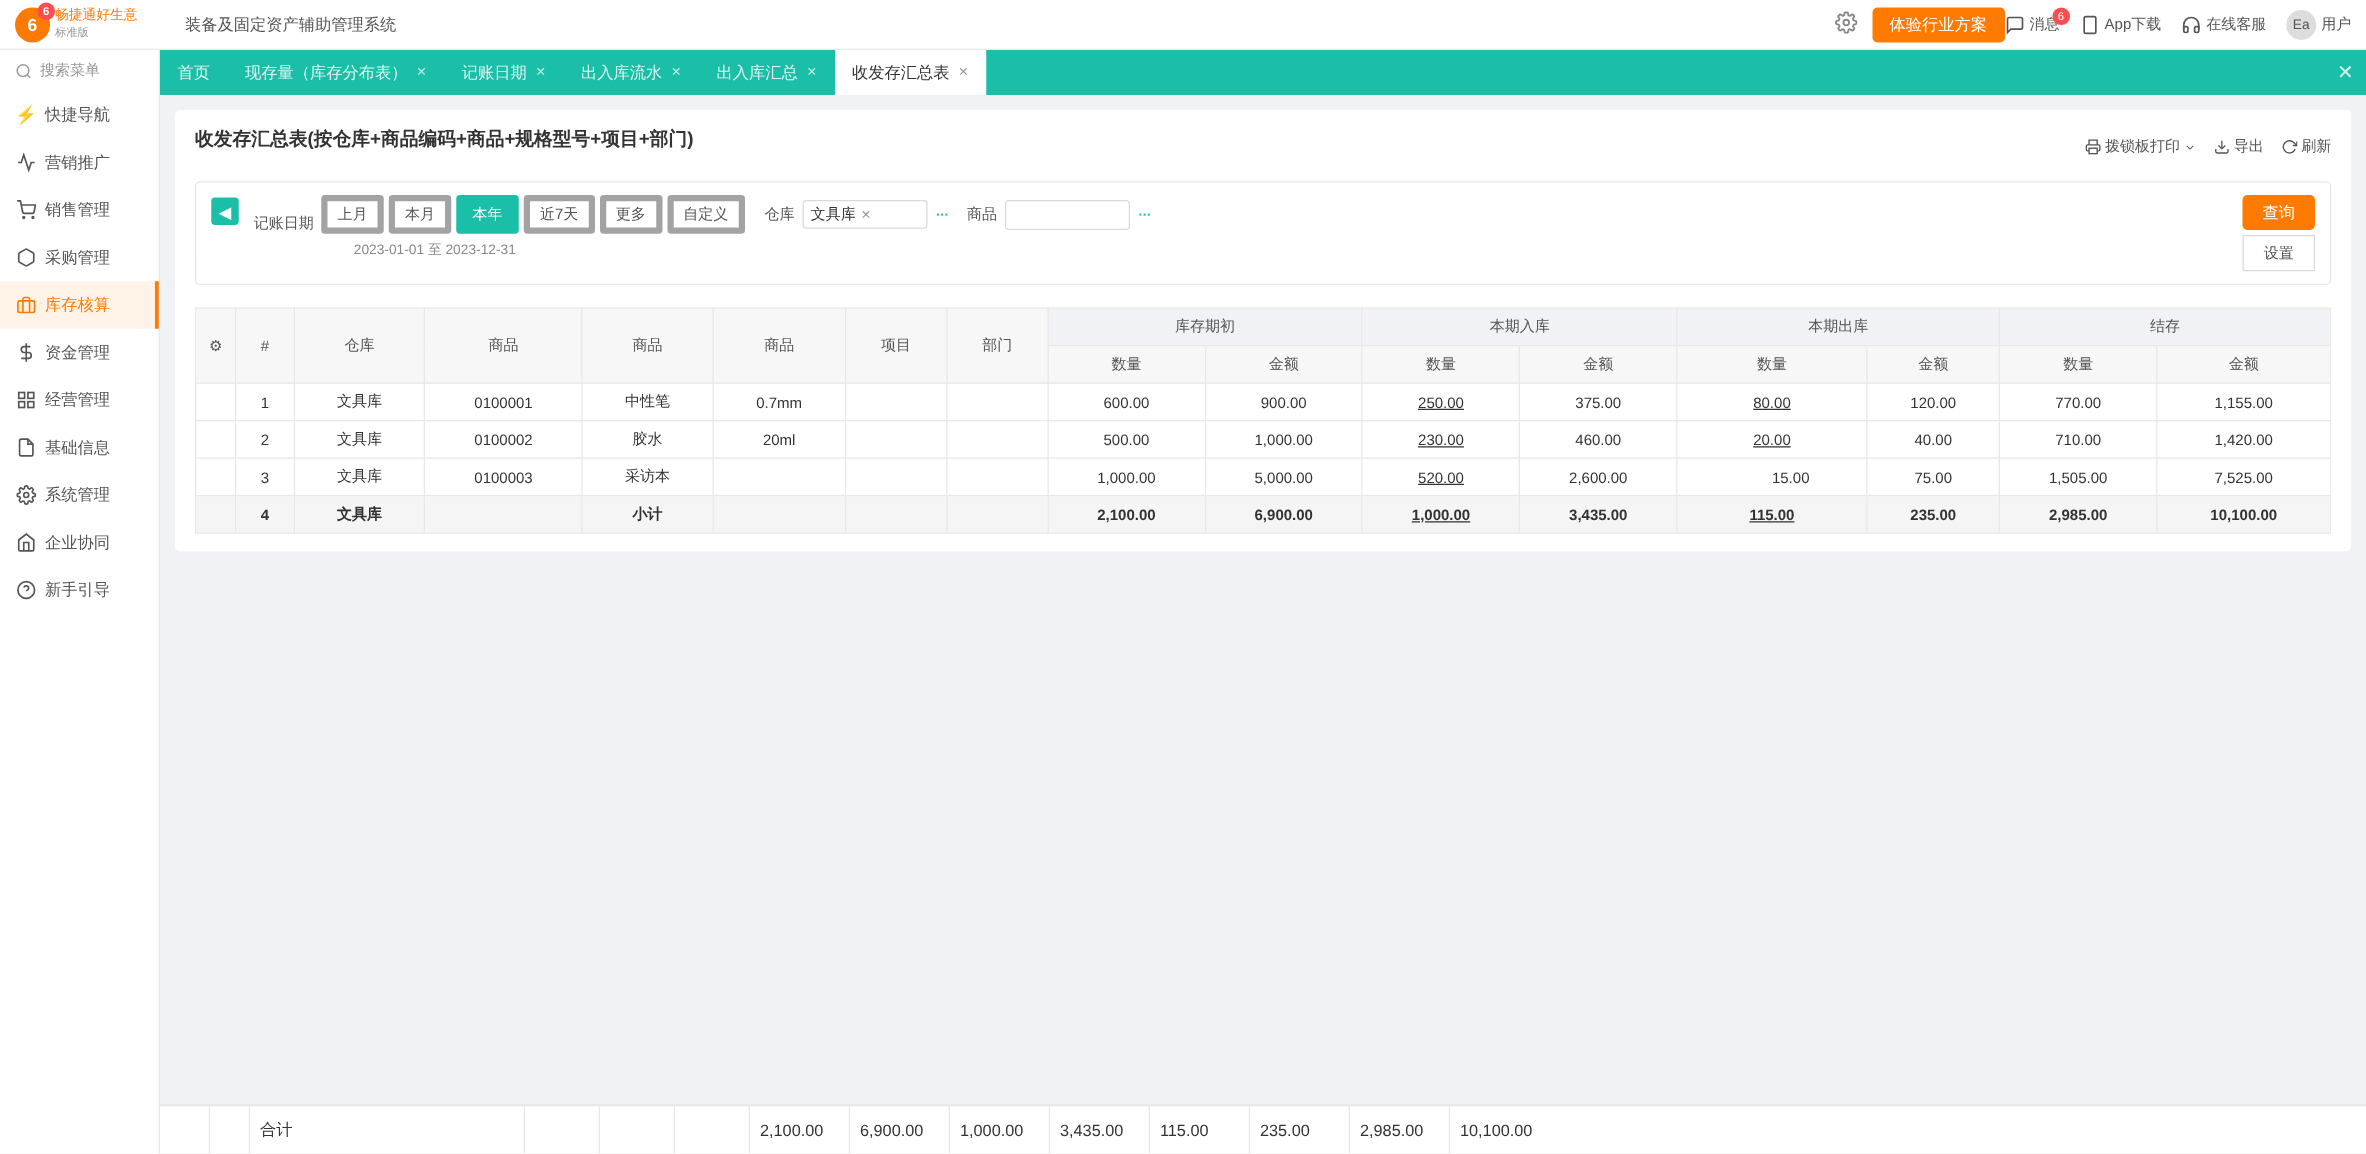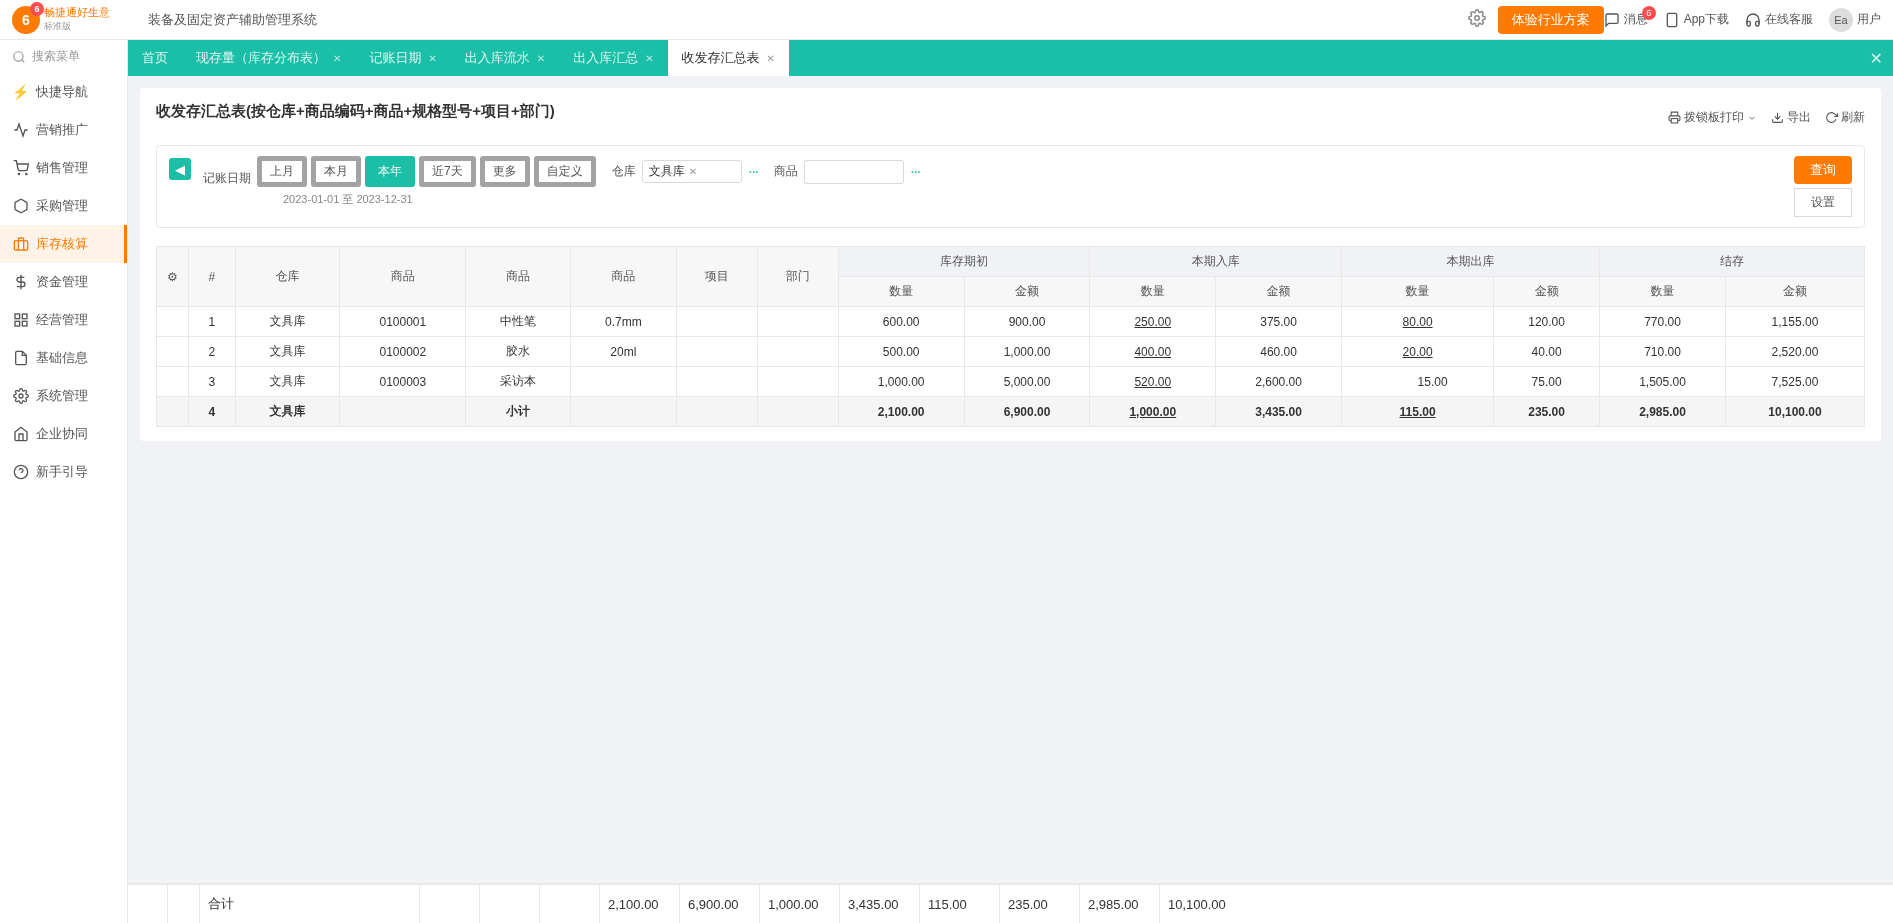--- a/index.html
+++ b/index.html
@@ -397,26 +397,26 @@
     <td></td>
     <td>2</td>
     <td>文具库</td>
     <td>0100002</td>
     <td>胶水</td>
     <td>20ml</td>
     <td></td>
     <td></td>
     <td>500.00</td>
     <td>1,000.00</td>
-    <td style="text-decoration:underline;cursor:pointer;">400.00</td>
+    <td style="text-decoration:underline;cursor:pointer;">230.00</td>
     <td>460.00</td>
     <td style="text-decoration:underline;cursor:pointer;">20.00</td>
     <td>40.00</td>
     <td>710.00</td>
-    <td>2,520.00</td>
+    <td>1,420.00</td>
   </tr>
                   <tr>
     <td></td>
     <td>3</td>
     <td>文具库</td>
     <td>0100003</td>
     <td>采访本</td>
     <td></td>
     <td></td>
     <td></td>

